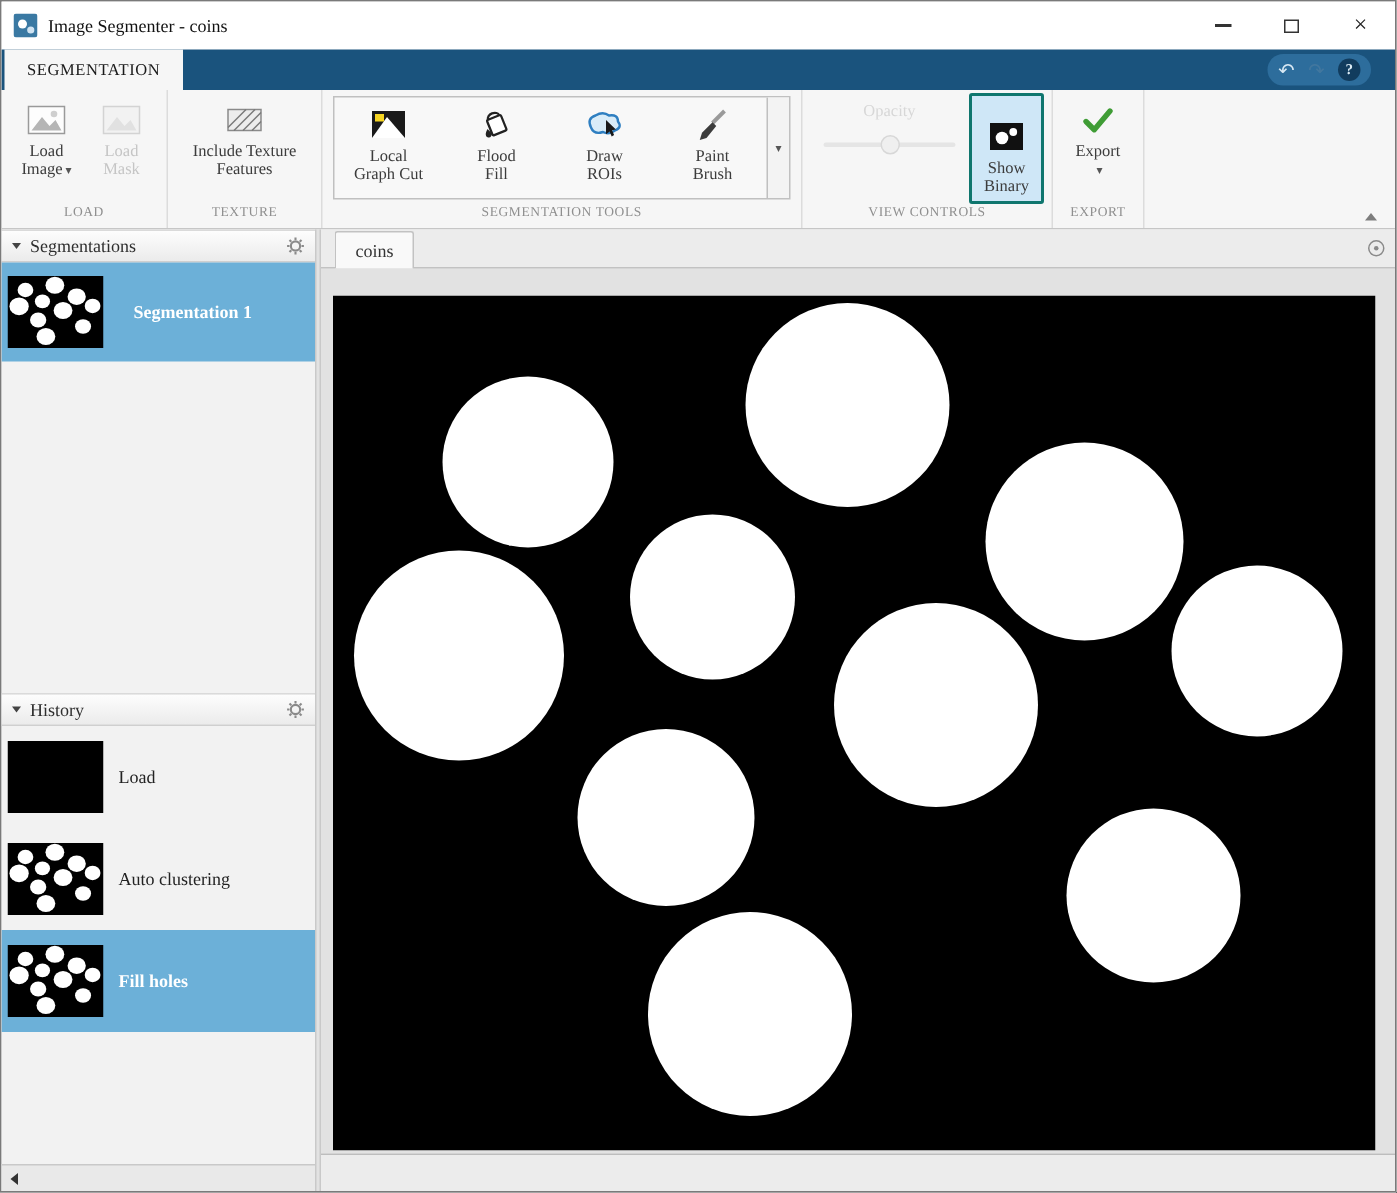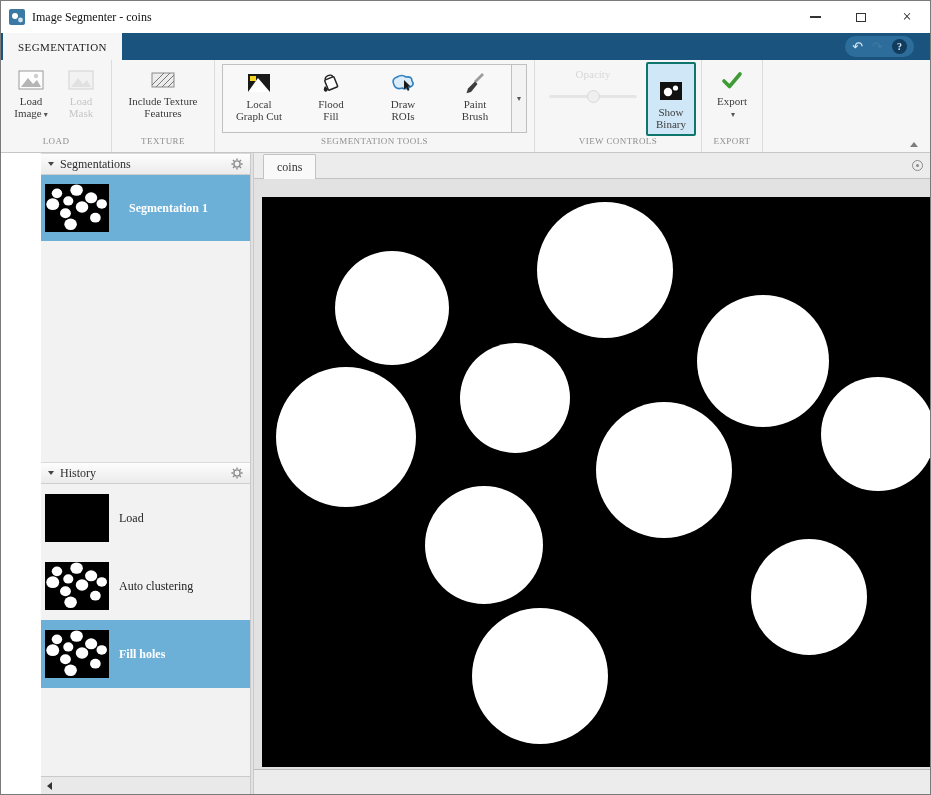--- a/index.html
+++ b/index.html
@@ -48,21 +48,21 @@
   .opacity-label { font-size:11px; color:#b2b2b2; }
   .slider { width:88px; height:13px; position:relative; }
   .slider-track { position:absolute; left:0; right:0; top:5px; height:3px; background:#d2d2d2; border-radius:2px; }
   .slider-thumb { position:absolute; left:38px; top:0; width:13px; height:13px; border-radius:50%; background:#e8e8e8; border:1px solid #b3b3b3; }
   .toggled { background:#cfe7f7; border:2px solid #0f766e; padding-top:12px; }
 
   .ribbon-fill { flex:1; border-right:none; position:relative; }
   .collapse-up { position:absolute; right:12px; bottom:5px; width:0; height:0; border-left:4px solid transparent; border-right:4px solid transparent; border-bottom:5px solid #7d7d7d; }
 
   
-  .content { flex:1; display:flex; min-height:0;padding-left:40px; }
+  .content { flex:1; display:flex; min-height:0; }
   .sidebar { width:209px; flex:none; background:#f2f2f2; display:flex; flex-direction:column; }
   .panel-header { height:22px; flex:none; display:flex; align-items:center; gap:6px; padding:0 7px; background:linear-gradient(#fdfdfd,#ebebeb); border-top:1px solid #dadada; border-bottom:1px solid #cfcfcf; font-size:12px; color:#2e2e2e; }
   .tri-down { width:0; height:0; border-left:3.5px solid transparent; border-right:3.5px solid transparent; border-top:4.5px solid #444; }
   .panel-gear { margin-left:auto; display:flex; }
   .seg-item { height:66px; flex:none; display:flex; align-items:center; gap:20px; padding-left:4px; background:var(--selection,#6cb0d8); color:#fff; font-weight:bold; font-size:12px; }
   .seg-spacer { height:221px; flex:none; }
   .hist-item { height:68px; flex:none; display:flex; align-items:center; gap:10px; padding-left:4px; font-size:12px; color:#222; }
   .hist-item.selected { background:var(--selection,#6cb0d8); color:#fff; font-weight:bold; }
   .hist-spacer { flex:1; }
   .thumb { width:64px; height:48px; flex:none; display:block; }

